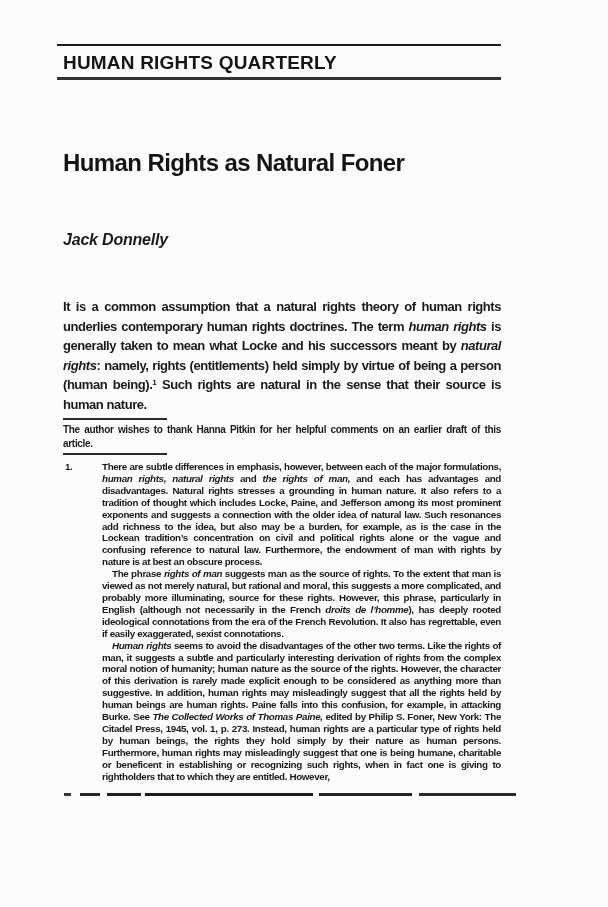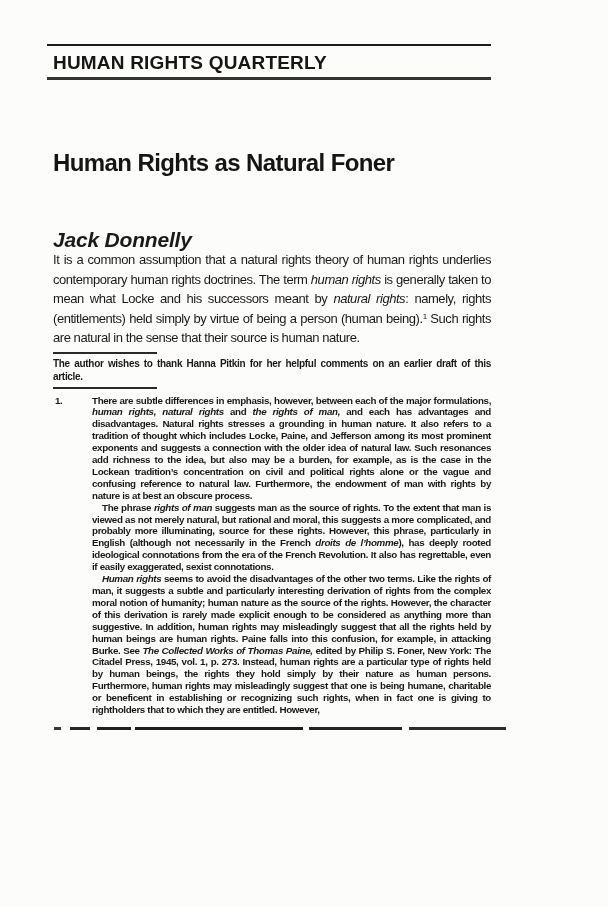--- a/index.html
+++ b/index.html
@@ -10,21 +10,21 @@
   .page {
     position: relative;
     width: 608px;
     height: 907px;
     background: var(--paper, #fcfcfa);
     color: var(--ink, #1c1a18);
     overflow: hidden;
   }
   .content {
     position: absolute;
-    left: 53px;
+    left: 63px;
     top: 44px;
     width: 438px;
   }
   .masthead-rule-top {
     height: 2px;
     width: 444px;
     margin-left: -6px;
     background: #1e1c1a;
   }
   .masthead {
@@ -45,29 +45,30 @@
   .article-title {
     margin-top: 68px;
     font-size: 24px;
     font-weight: bold;
     letter-spacing: -0.6px;
     line-height: 30px;
     color: #171513;
   }
   .article-author {
     margin-top: 52px;
-    font-size: 21px;
+    font-size: 16px;
     font-style: italic;
     font-weight: bold;
     letter-spacing: -0.2px;
     line-height: 20px;
   }
   .lead-paragraph {
+    margin-top: 47px;
     font-size: 13px;
-    font-weight: normal;
+    font-weight: bold;
     letter-spacing: -0.45px;
     line-height: 19.5px;
     text-align: justify;
   }
   .lead-paragraph sup {
     font-size: 8px;
     line-height: 0;
     vertical-align: 4px;
   }
   .ack-rule {

